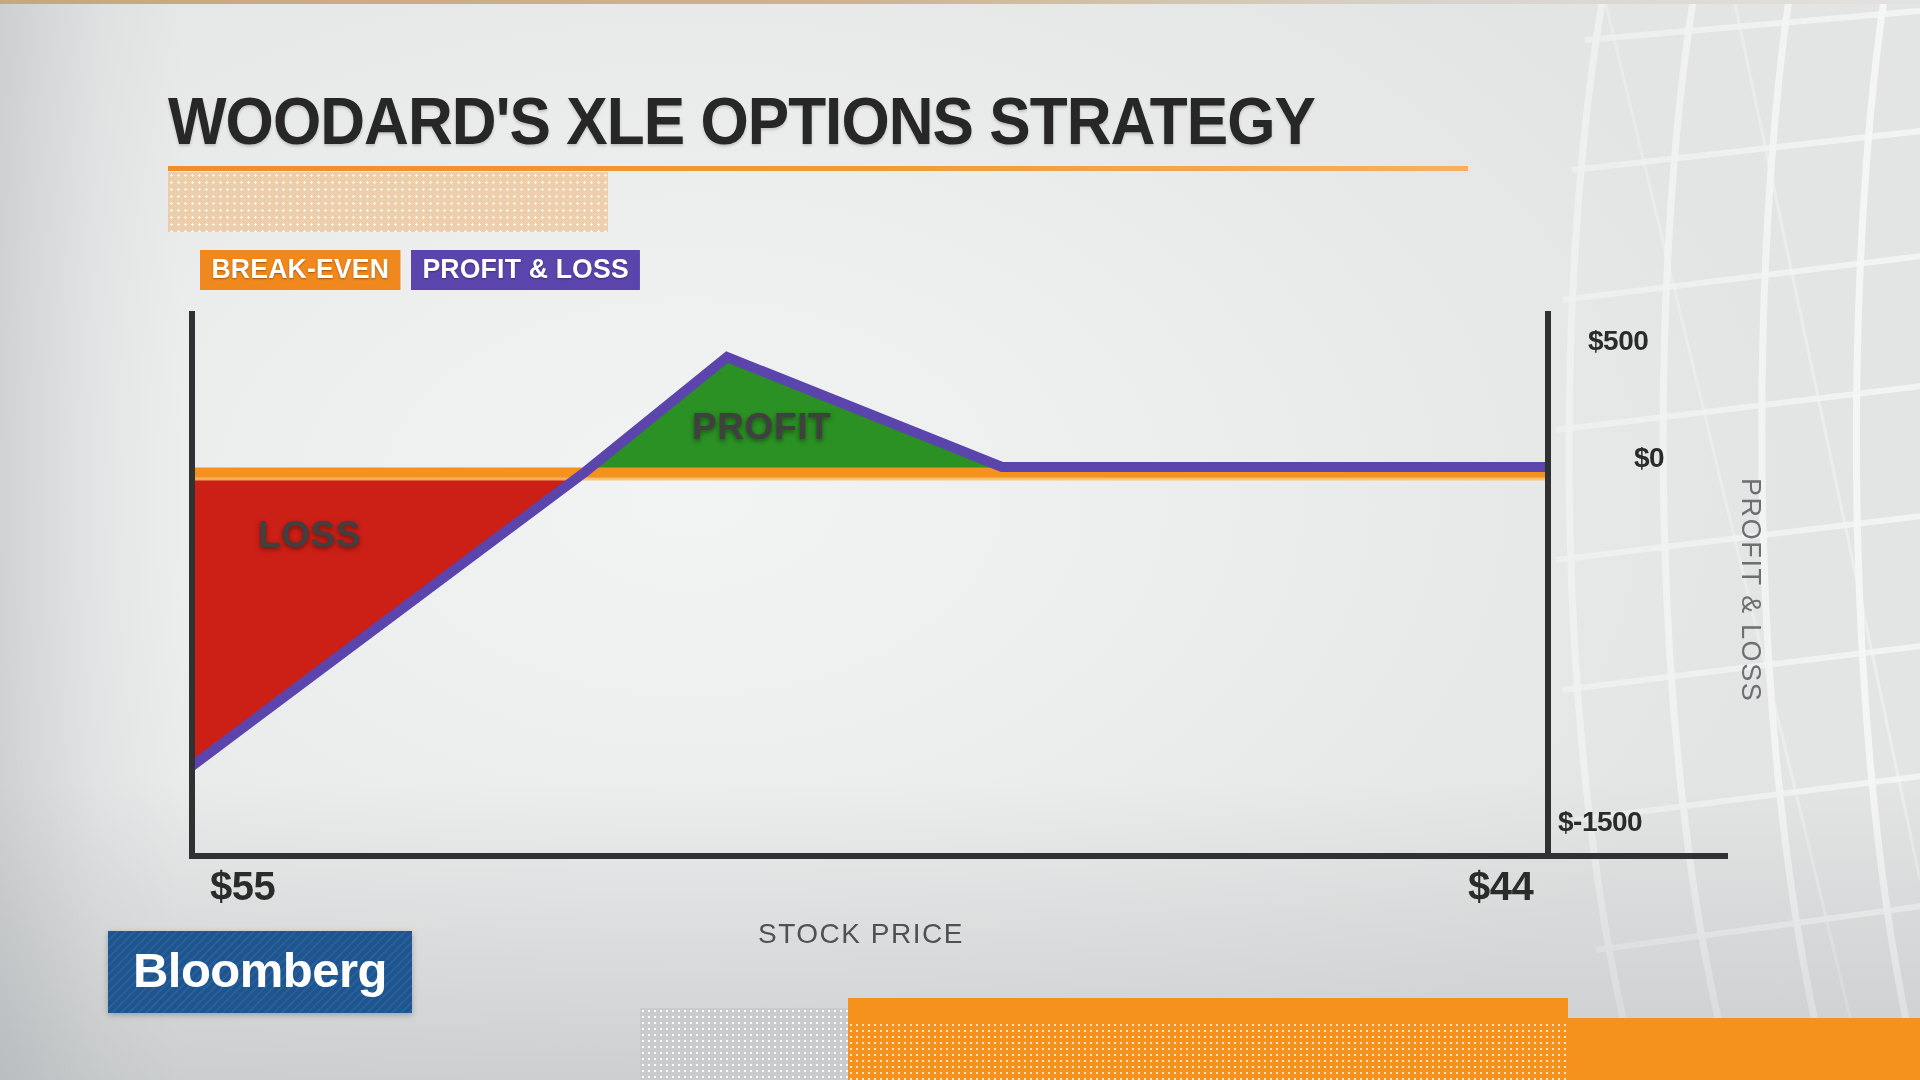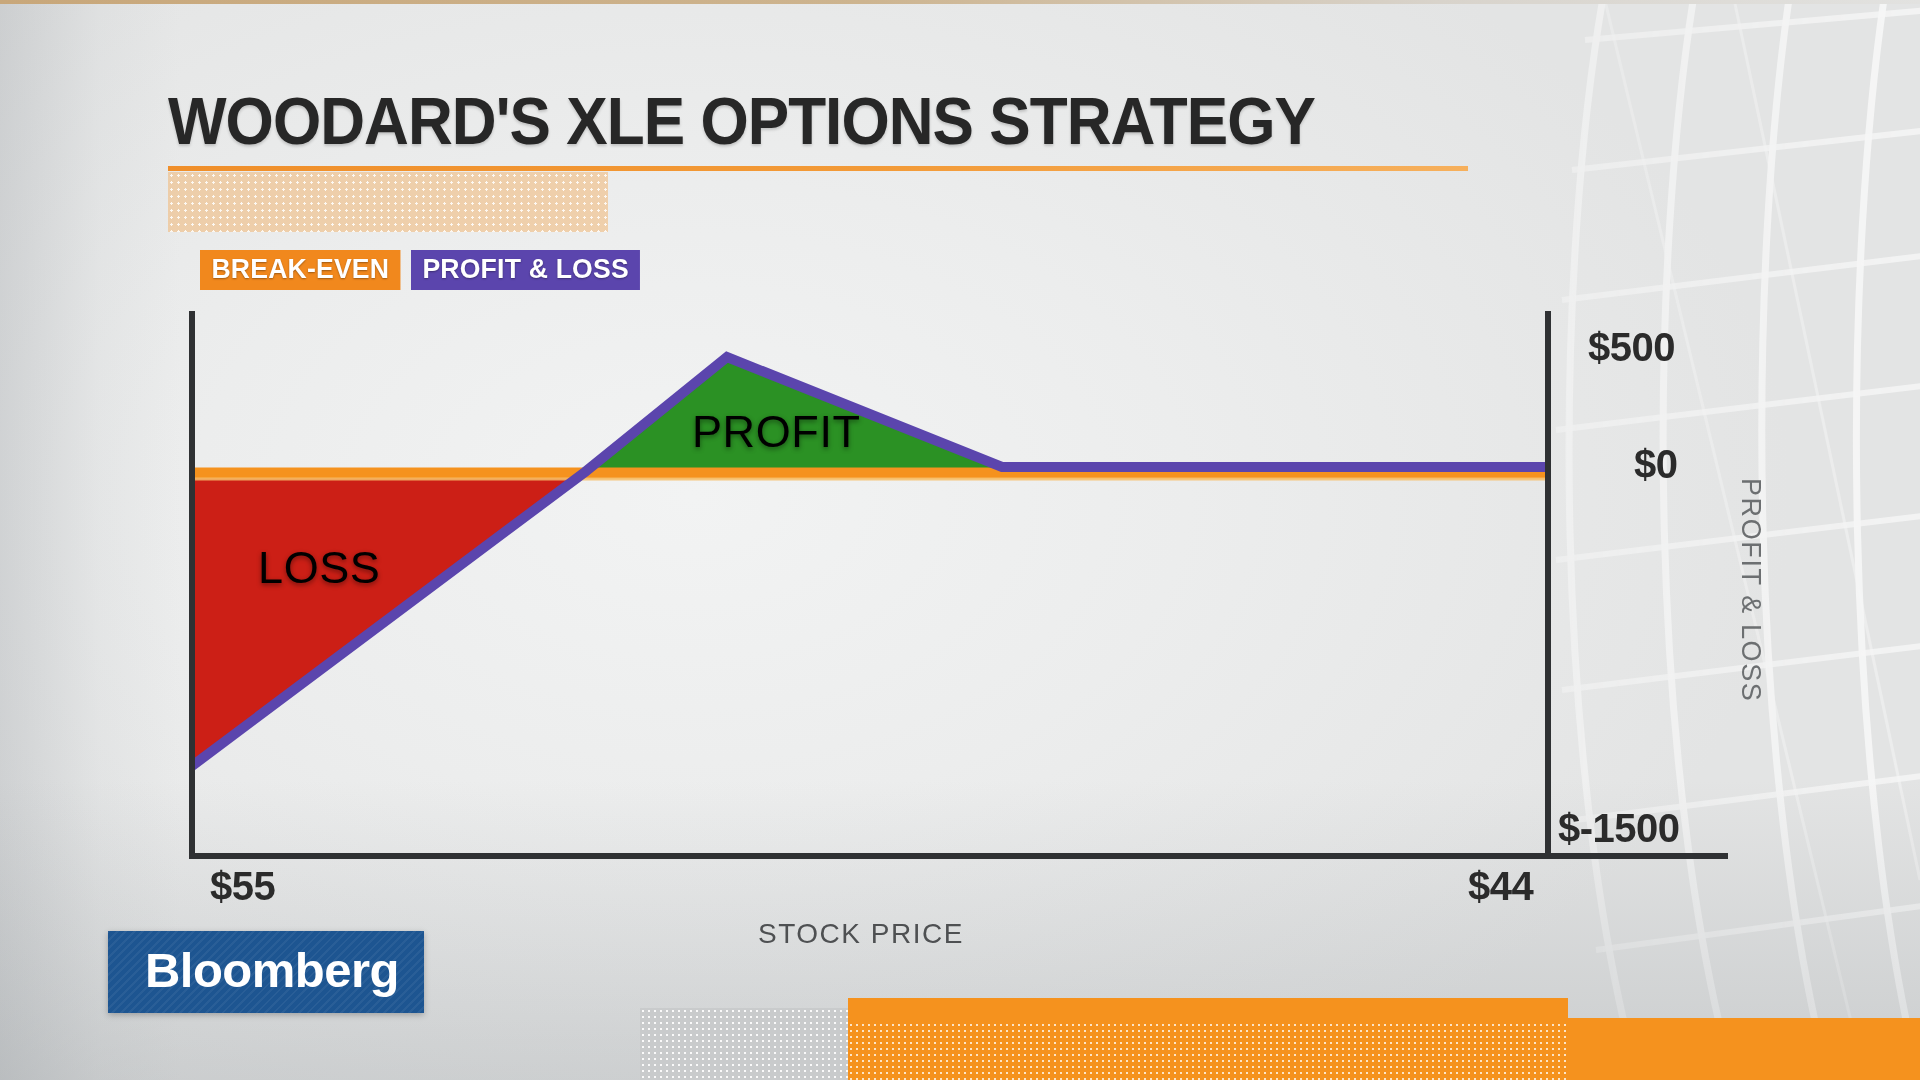--- a/index.html
+++ b/index.html
@@ -68,52 +68,51 @@
   }
   .chip-be{background:#f1881d;}
   .chip-pl{background:#5b45ad;}
 
   
   .plot{position:absolute;left:0;top:0;width:1920px;height:1080px;}
   svg.plot-svg{position:absolute;left:0;top:0;width:1920px;height:1080px;}
 
   
   .ylab{
-    position:absolute;font-weight:bold;font-size:40px;color:#2b2b2b;
+    position:absolute;font-weight:bold;font-size:28px;color:#2b2b2b;
     letter-spacing:-.5px;white-space:nowrap;
   }
   .xlab{
     position:absolute;font-weight:bold;font-size:40px;color:#2b2b2b;
     letter-spacing:-.5px;white-space:nowrap;
   }
   .axis-title-x{
     position:absolute;font-size:28px;color:#4e5052;letter-spacing:1.5px;
     white-space:nowrap;font-weight:normal;
   }
   .axis-title-y{
     position:absolute;font-size:27px;color:#6c6f71;letter-spacing:1.6px;
     white-space:nowrap;font-weight:normal;
     transform:rotate(90deg);transform-origin:left top;
   }
   .area-label{
-    position:absolute;font-weight:normal;font-size:45px;color:#000000;
+    position:absolute;font-weight:bold;font-size:37px;color:#404040;
     letter-spacing:.6px;white-space:nowrap;
     text-shadow:0 2px 5px rgba(0,0,0,.45);
   }
 
   
   .bbg{
     position:absolute;left:108px;top:931px;width:304px;height:82px;
     background-color:#1d5591;
     background-image:repeating-linear-gradient(135deg,
       rgba(255,255,255,.055) 0px, rgba(255,255,255,.055) 2px,
       rgba(0,0,0,0) 2px, rgba(0,0,0,0) 6px);
     display:flex;align-items:center;justify-content:center;
     box-shadow:0 2px 6px rgba(0,0,0,.25);
-    padding-left:12px;
   }
   .bbg-text{
     color:#ffffff;font-size:49px;font-weight:bold;letter-spacing:-.5px;
     line-height:1;transform:translateY(-2px);
   }
 
   
   .bot-gray{
     position:absolute;left:640px;bottom:0;width:208px;height:72px;
     background-color:#c9cbcc;
@@ -206,21 +205,21 @@
       <line x1="192" y1="473" x2="1548" y2="473" stroke="#f5921e" stroke-width="11"></line>
       <line x1="192" y1="479" x2="1548" y2="479" stroke="#f7c06a" stroke-width="3" opacity=".85"></line>
 
       <polyline points="192,766 585,472 727,357 1002,467 1548,467" fill="none" stroke="#5b45ad" stroke-width="10" stroke-linejoin="miter" stroke-linecap="butt"></polyline>
 
       <line x1="192" y1="311" x2="192" y2="858" stroke="#2f3133" stroke-width="6"></line>
       <line x1="1548" y1="311" x2="1548" y2="858" stroke="#2f3133" stroke-width="6"></line>
       <line x1="189" y1="856" x2="1728" y2="856" stroke="#2f3133" stroke-width="6"></line>
     </svg>
 
-    <div class="area-label" style="left:258px;top:542px;">LOSS</div>
+    <div class="area-label" style="left:258px;top:514px;">LOSS</div>
     <div class="area-label" style="left:692px;top:406px;">PROFIT</div>
 
     <div class="ylab" style="left:1588px;top:325px;">$500</div>
     <div class="ylab" style="left:1634px;top:442px;">$0</div>
     <div class="ylab" style="left:1558px;top:806px;">$-1500</div>
 
     <div class="xlab" style="left:210px;top:864px;">$55</div>
     <div class="xlab" style="left:1468px;top:864px;">$44</div>
 
     <div class="axis-title-x" style="left:758px;top:918px;">STOCK PRICE</div>

